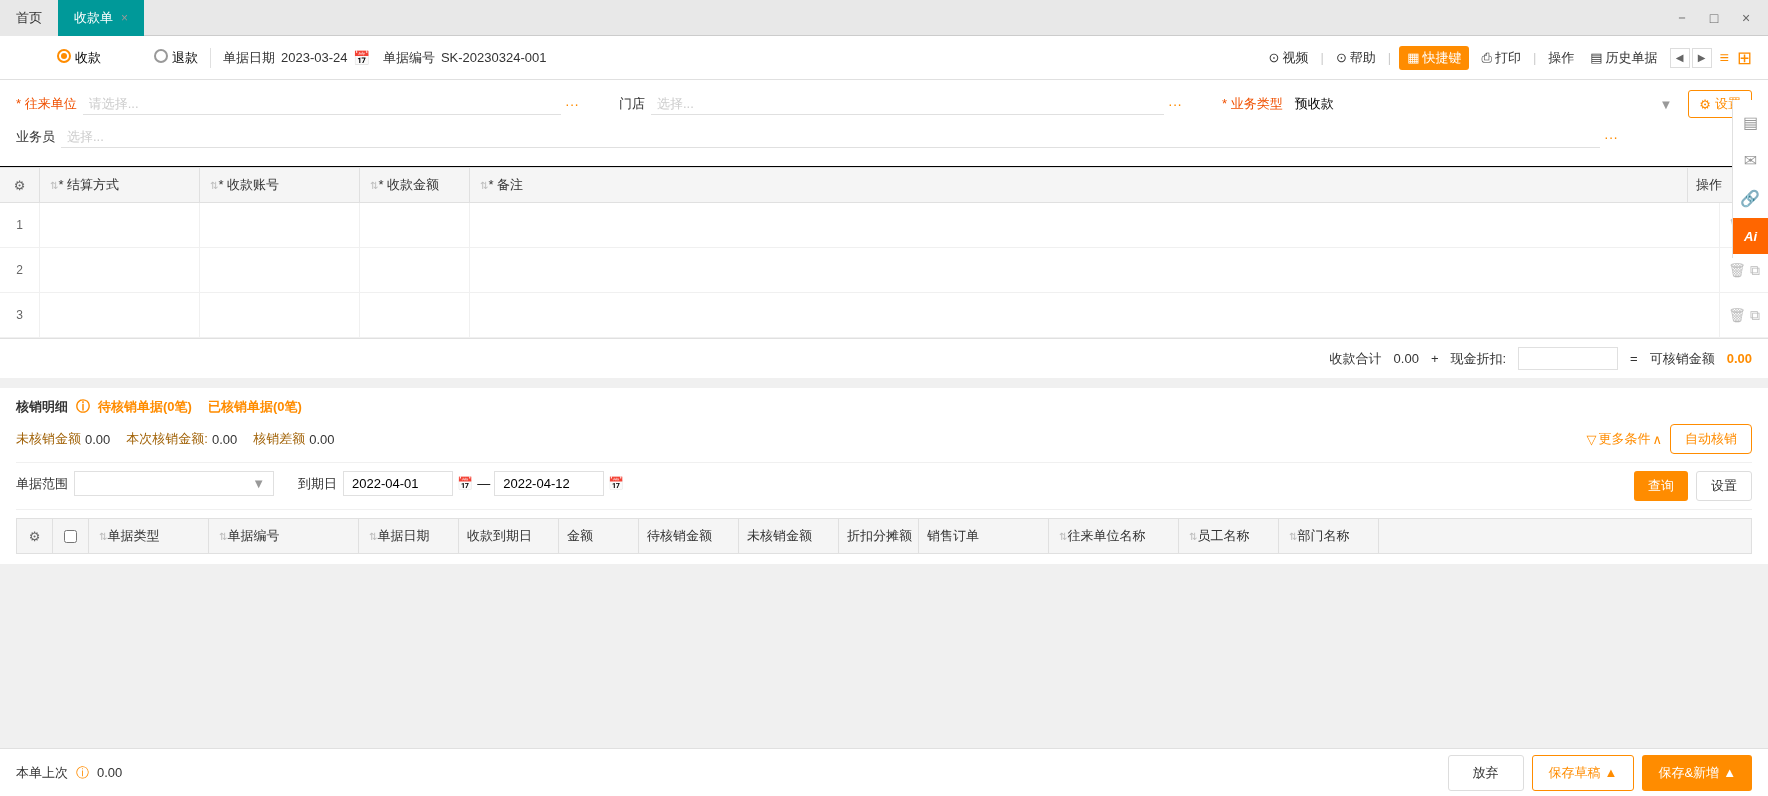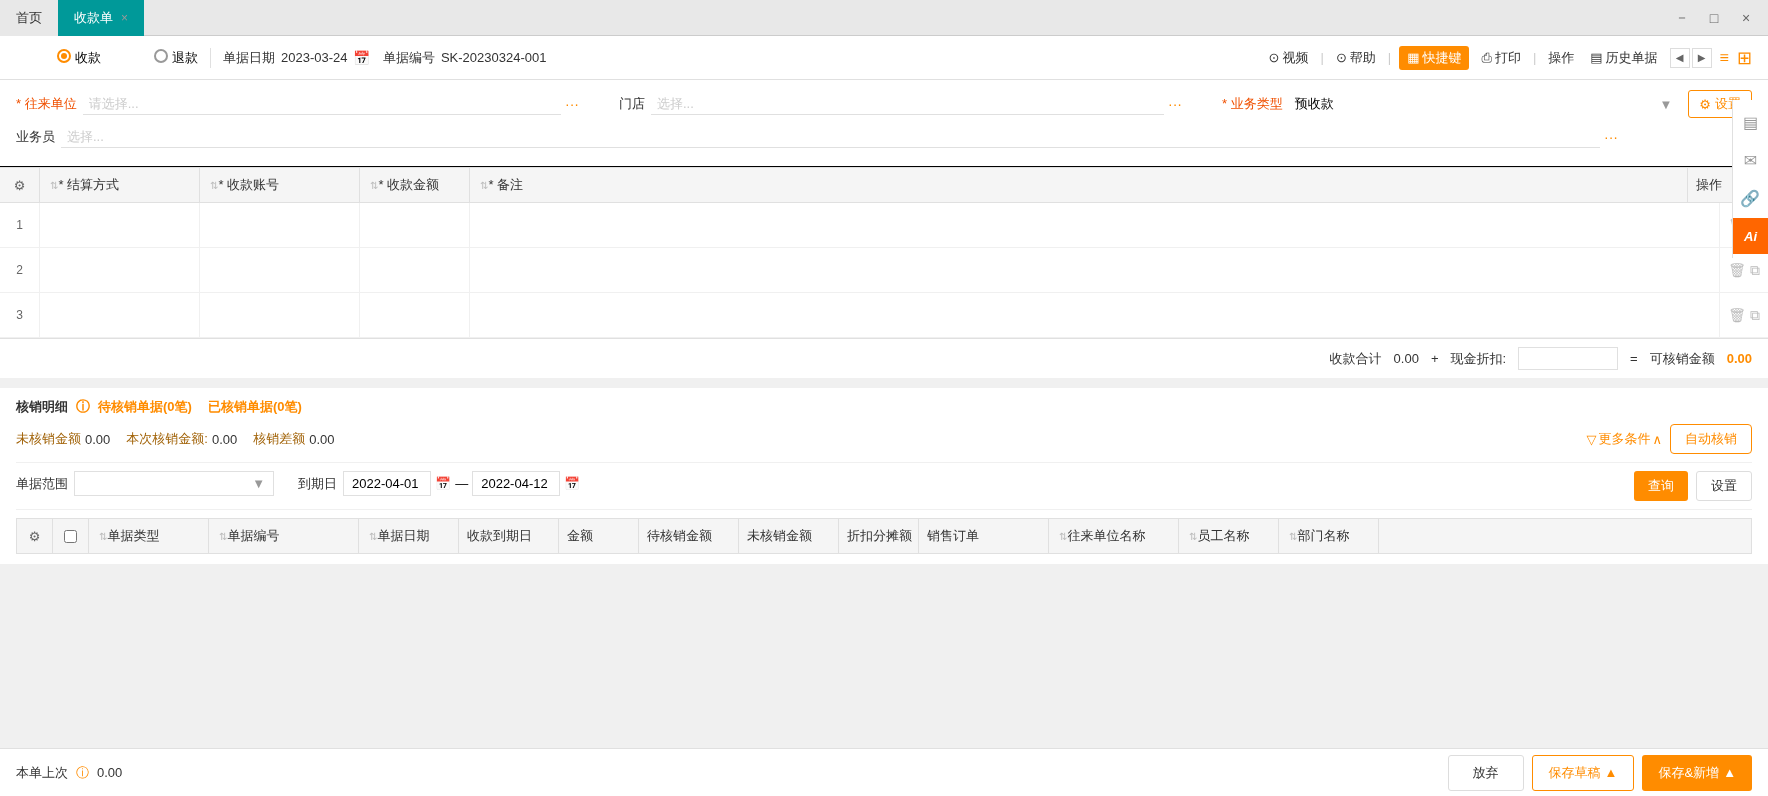--- a/index.html
+++ b/index.html
@@ -81,21 +81,21 @@
     .wo-stats { display: flex; align-items: center; gap: 16px; margin-bottom: 8px; font-size: 13px; }
     .wo-stat { display: flex; align-items: center; gap: 4px; }
     .wo-stat-label { color: #a16207; }
     .wo-stat-value { color: #333; font-weight: 500; }
     .filter-row { display: flex; align-items: flex-start; gap: 24px; margin-bottom: 8px; padding: 8px 0; border-top: 1px solid #f0f0f0; border-bottom: 1px solid #f0f0f0; }
     .filter-field { display: flex; align-items: center; gap: 6px; }
     .filter-label { color: #333; white-space: nowrap; }
     .filter-dropdown { display: flex; align-items: center; border: 1px solid #e0e0e0; padding: 4px 8px; width: 200px; cursor: pointer; }
     .filter-dropdown-arrow { margin-left: auto; color: #999; }
     .filter-date { display: flex; align-items: center; gap: 4px; }
-    .date-input { border: 1px solid #e0e0e0; padding: 4px 8px; width: 88px; outline: none; }
+    .date-input { border: 1px solid #e0e0e0; padding: 4px 8px; width: 110px; outline: none; }
     .cal-icon { color: #ff8c00; cursor: pointer; }
     .filter-right { margin-left: auto; display: flex; align-items: center; gap: 8px; }
     .more-conditions { color: #ff8c00; cursor: pointer; display: flex; align-items: center; gap: 2px; font-size: 13px; }
     .btn-auto-writeoff { background: #fff; border: 1px solid #ff8c00; color: #ff8c00; padding: 5px 14px; cursor: pointer; border-radius: 4px; font-size: 13px; }
     .btn-query { background: #ff8c00; border: none; color: #fff; padding: 5px 14px; cursor: pointer; border-radius: 3px; font-size: 13px; }
     .btn-settings { background: #fff; border: 1px solid #ddd; color: #333; padding: 5px 14px; cursor: pointer; border-radius: 3px; font-size: 13px; }
 
     
     .bottom-table-header { display: flex; align-items: center; background: #f5f5f5; border: 1px solid #e0e0e0; height: 36px; }
     .bth { display: flex; align-items: center; padding: 0 8px; color: #333; font-weight: 500; border-right: 1px solid #e0e0e0; height: 36px; white-space: nowrap; font-size: 12px; }

